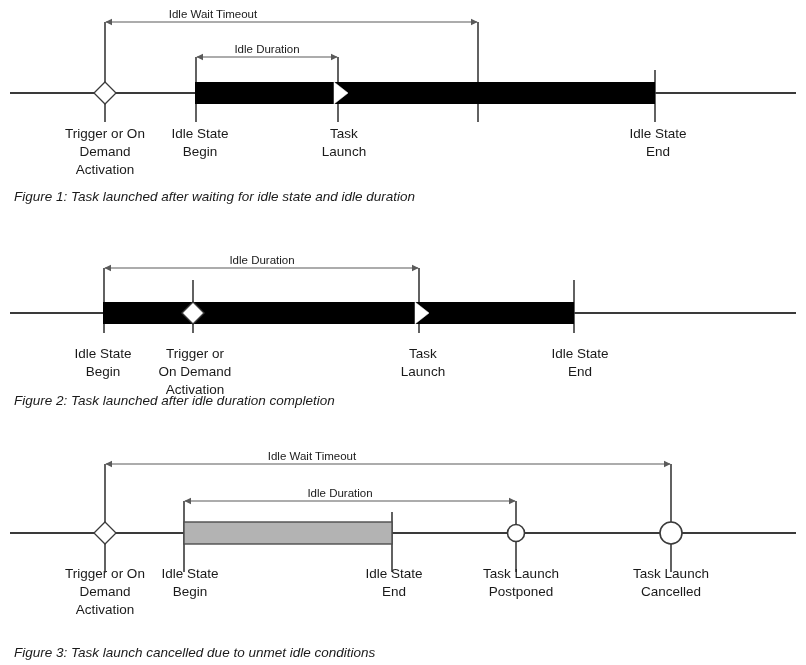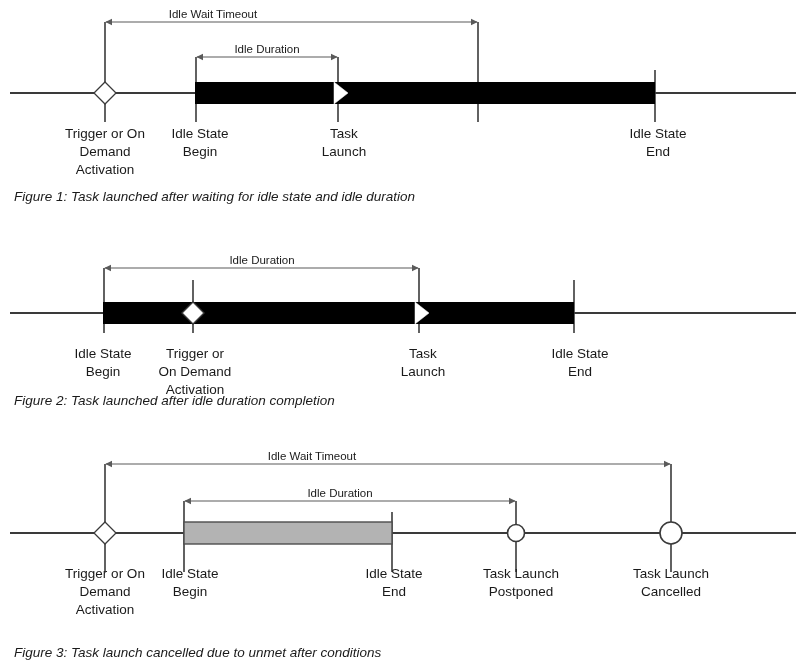--- a/index.html
+++ b/index.html
@@ -195,13 +195,13 @@
       </g>
       <g>
         <text x="671" y="138" class="event-label">Task Launch</text>
         <text x="671" y="156" class="event-label">Cancelled</text>
       </g>
     </svg>
   </div>
 
 <div class="caption" id="caption-1">Figure 1: Task launched after waiting for idle state and idle duration</div>
 <div class="caption" id="caption-2">Figure 2: Task launched after idle duration completion</div>
-<div class="caption" id="caption-3">Figure 3: Task launch cancelled due to unmet after conditions</div>
+<div class="caption" id="caption-3">Figure 3: Task launch cancelled due to unmet idle conditions</div>
 
 </body></html>

